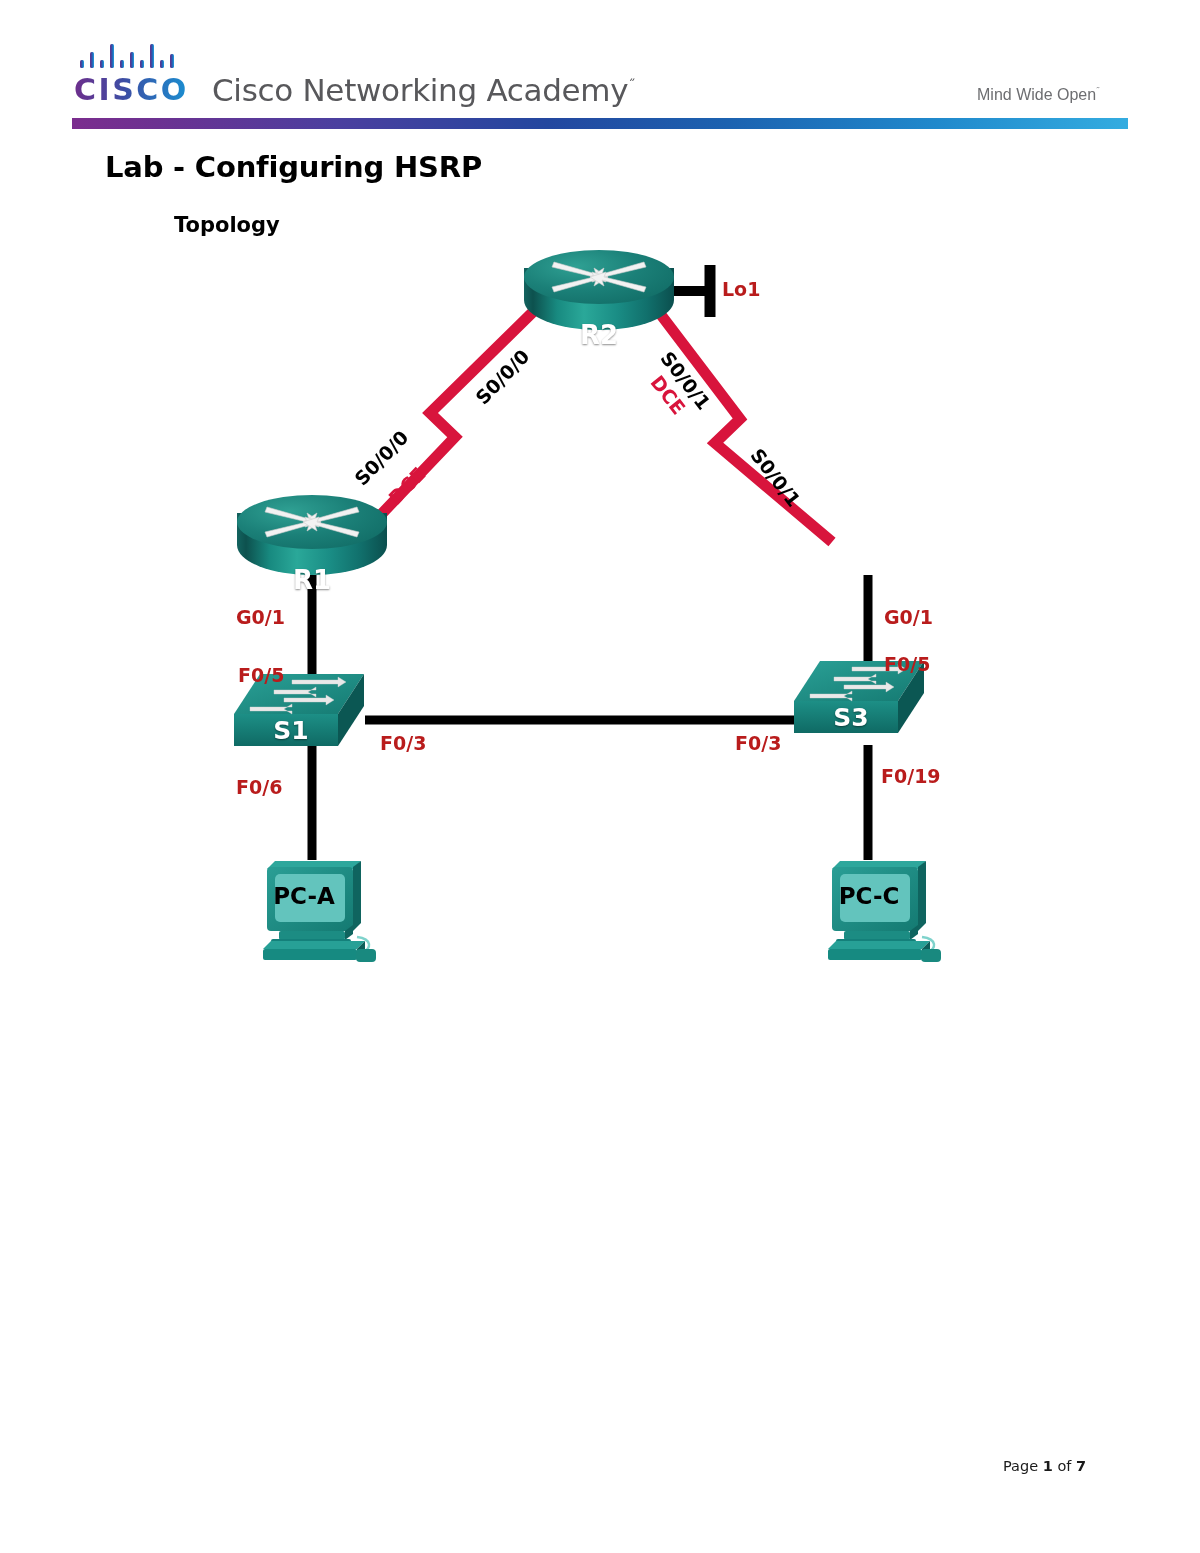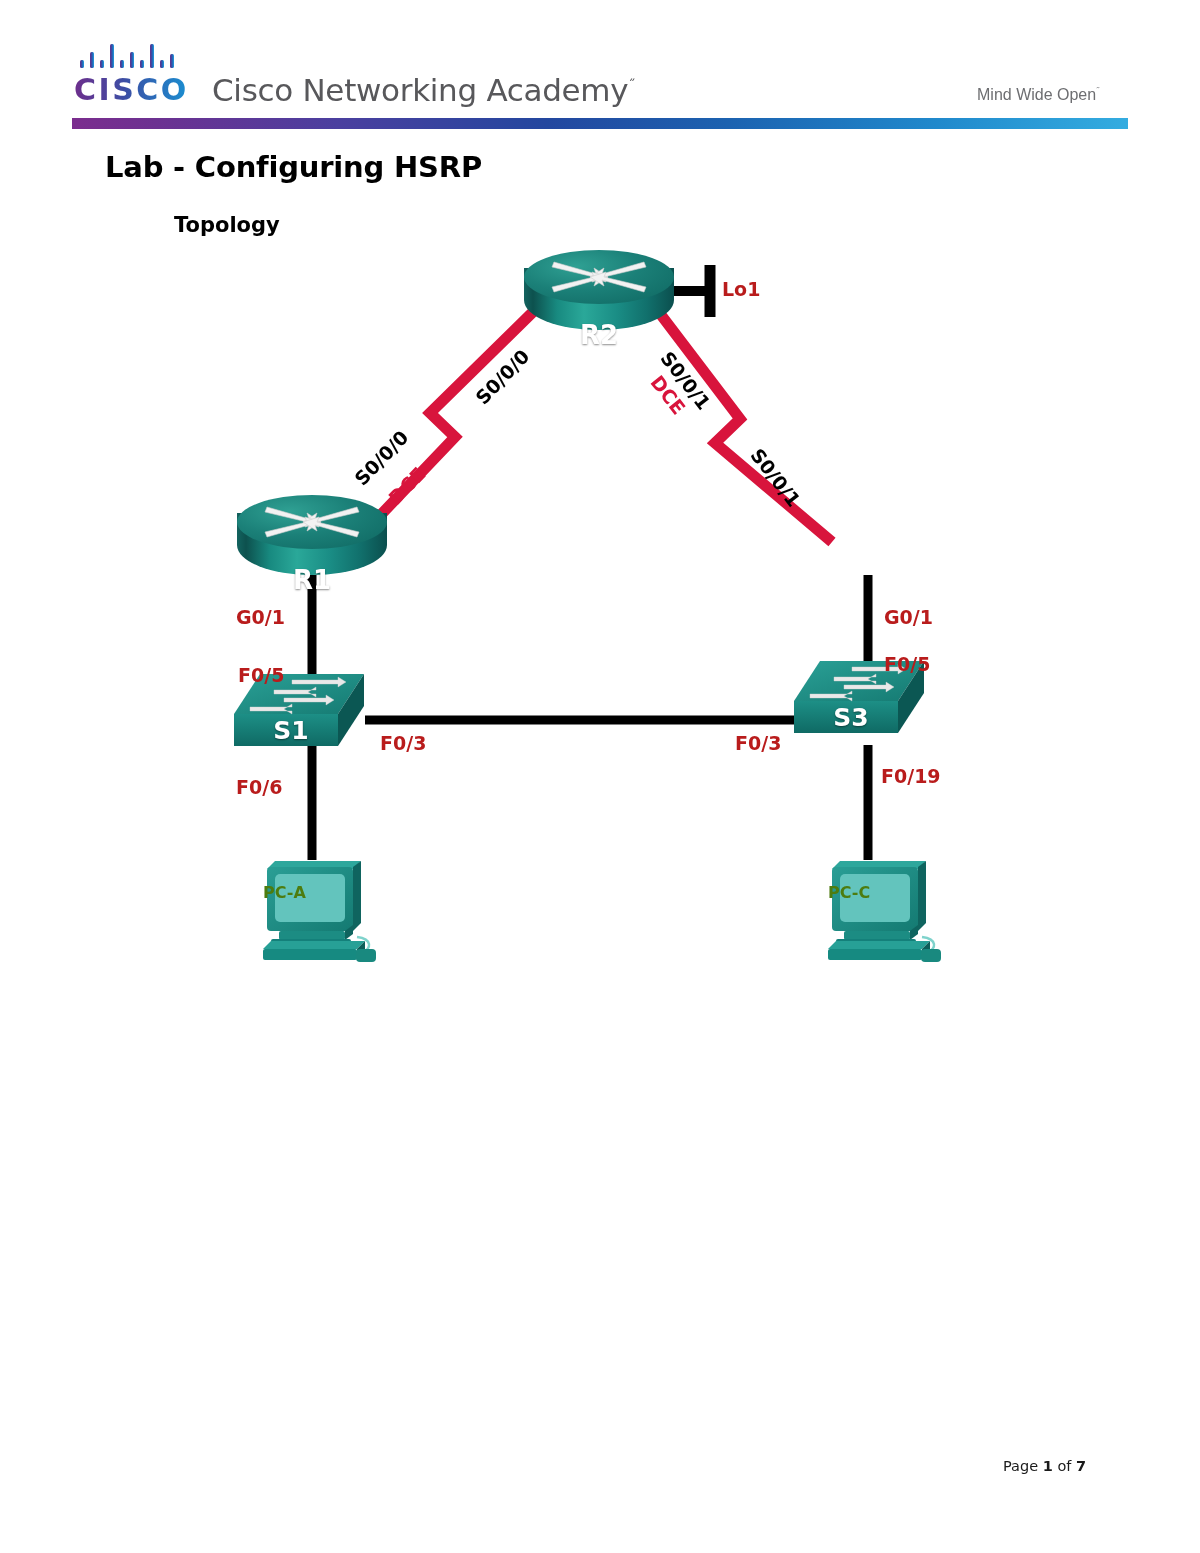--- a/index.html
+++ b/index.html
@@ -150,22 +150,22 @@
     font-size: 25px; font-weight: bold; color: #fff;
     font-family: "DejaVu Sans", sans-serif;
     text-shadow: 0 1px 2px rgba(0,0,0,0.45);
   }
 
   
   .pc { width: 130px; height: 120px; }
   .pc svg { position: absolute; left: 0; top: 0; }
   .pc .pc-label {
     position: absolute; left: 10px; top: 30px;
-    width: 82px; 
-    font-size: 16px; font-weight: bold; color: #4d7c0f;
+    width: 82px; text-align: center;
+    font-size: 23px; font-weight: bold; color: #000000;
     font-family: "DejaVu Sans", sans-serif;
   }
   #links-svg { position: absolute; left: 0; top: 0; width: 1200px; height: 760px; }
 
   
   .portlabel {
     position: absolute;
     font-size: 19px;
     font-weight: bold;
     color: #b91c1c;

